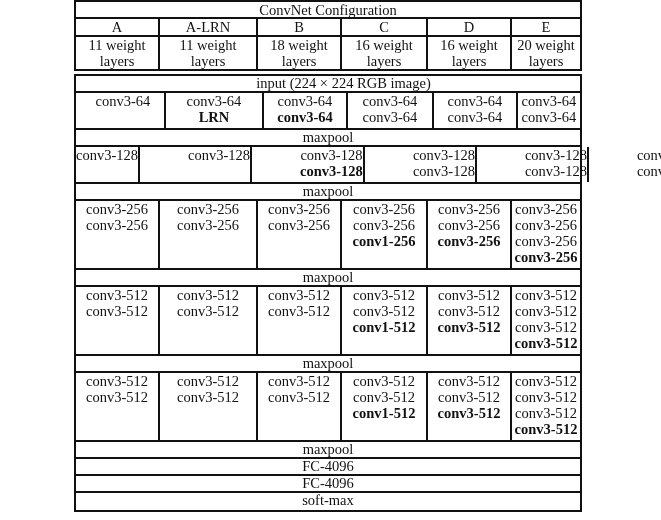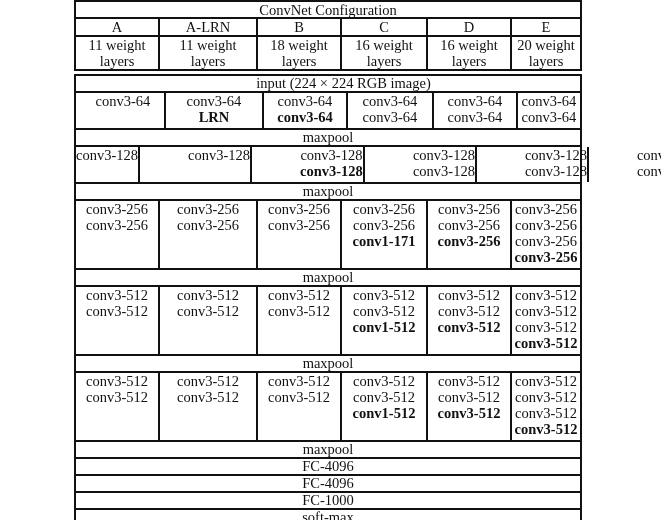--- a/index.html
+++ b/index.html
@@ -124,21 +124,21 @@
           <span class="line">conv3-256</span>
           <span class="line">conv3-256</span>
         </div>
         <div class="c w2" style="height: 67px;">
           <span class="line">conv3-256</span>
           <span class="line">conv3-256</span>
         </div>
         <div class="c w3" style="height: 67px;">
           <span class="line">conv3-256</span>
           <span class="line">conv3-256</span>
-          <span class="line b">conv1-171</span>
+          <span class="line b">conv1-256</span>
         </div>
         <div class="c w4" style="height: 67px;">
           <span class="line">conv3-256</span>
           <span class="line">conv3-256</span>
           <span class="line b">conv3-256</span>
         </div>
         <div class="c w5" style="height: 67px;">
           <span class="line">conv3-256</span>
           <span class="line">conv3-256</span>
           <span class="line">conv3-256</span>
@@ -203,16 +203,15 @@
         <div class="c w5" style="height: 67px;">
           <span class="line">conv3-512</span>
           <span class="line">conv3-512</span>
           <span class="line">conv3-512</span>
           <span class="line b">conv3-512</span>
         </div>
       </div>
       <div class="full">maxpool</div>
       <div class="full">FC-4096</div>
       <div class="full">FC-4096</div>
-      <div class="full">FC-1000</div>
       <div class="full last">soft-max</div>
     </div>
 </div>
 
 </body></html>

